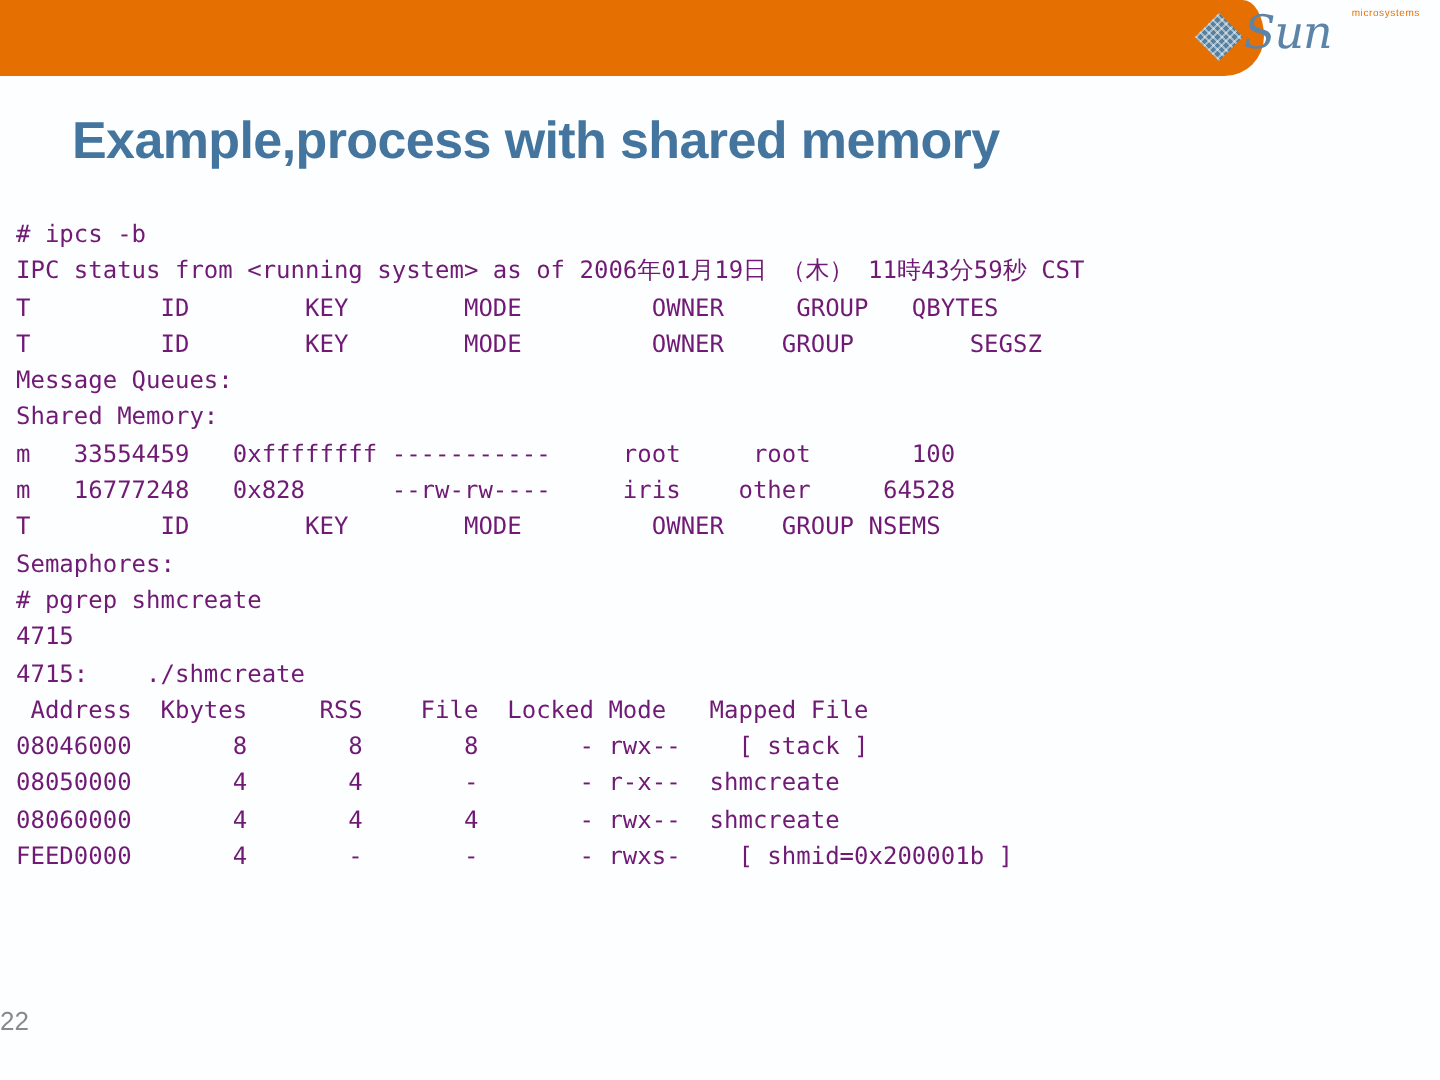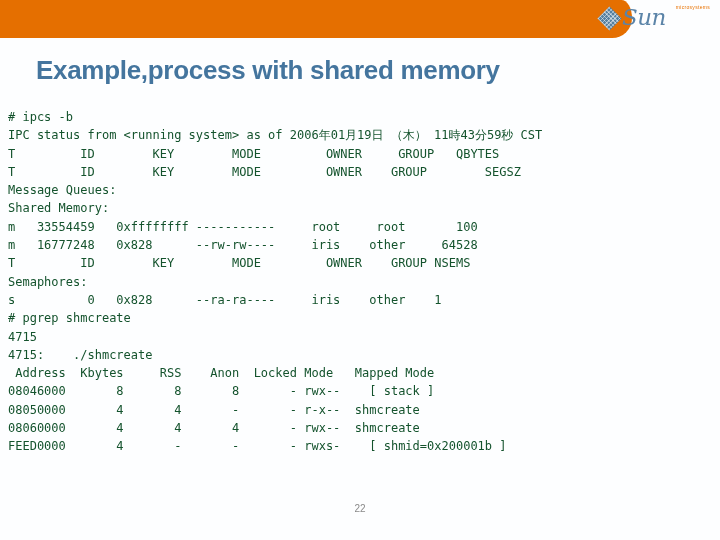--- a/index.html
+++ b/index.html
@@ -64,34 +64,33 @@
     font-weight: bold;
     letter-spacing: -0.3px;
     color: #44759e;
     white-space: nowrap;
   }
 
   
   .terminal {
     position: absolute;
     left: 8px; top: 108px;
-    color: #14532d;
+    color: #701a75;
     font-family: "DejaVu Sans Mono", "Liberation Mono", monospace;
     font-size: 12px;
     line-height: 18.3px;
   }
   .term-line { white-space: pre; }
 
   
   .page-number {
     position: absolute;
     left: 0; top: 503px;
     width: 720px;
-    text-align: center;
-    font-size: 10px;
+    font-size: 13px;
     color: #8a8a8a;
   }
 </style>
 </head>
 <body>
 
 <div class="header-bar"></div>
 
 <div class="sun-logo">
   <div class="sun-diamond"></div>
@@ -107,24 +106,23 @@
     <div class="term-line"># ipcs -b</div>
     <div class="term-line">IPC status from &lt;running system&gt; as of 2006年01月19日 （木） 11時43分59秒 CST</div>
     <div class="term-line">T         ID        KEY        MODE         OWNER     GROUP   QBYTES</div>
     <div class="term-line">T         ID        KEY        MODE         OWNER    GROUP        SEGSZ</div>
     <div class="term-line">Message Queues:</div>
     <div class="term-line">Shared Memory:</div>
     <div class="term-line">m   33554459   0xffffffff -----------     root     root       100</div>
     <div class="term-line">m   16777248   0x828      --rw-rw----     iris    other     64528</div>
     <div class="term-line">T         ID        KEY        MODE         OWNER    GROUP NSEMS</div>
     <div class="term-line">Semaphores:</div>
-    <div class="term-line">s          0   0x828      --ra-ra----     iris    other    1</div>
     <div class="term-line"># pgrep shmcreate</div>
     <div class="term-line">4715</div>
     <div class="term-line">4715:    ./shmcreate</div>
-    <div class="term-line"> Address  Kbytes     RSS    Anon  Locked Mode   Mapped Mode</div>
+    <div class="term-line"> Address  Kbytes     RSS    File  Locked Mode   Mapped File</div>
     <div class="term-line">08046000       8       8       8       - rwx--    [ stack ]</div>
     <div class="term-line">08050000       4       4       -       - r-x--  shmcreate</div>
     <div class="term-line">08060000       4       4       4       - rwx--  shmcreate</div>
     <div class="term-line">FEED0000       4       -       -       - rwxs-    [ shmid=0x200001b ]</div>
   </div>
 
 <div class="page-number">22</div>
 
 </body></html>

